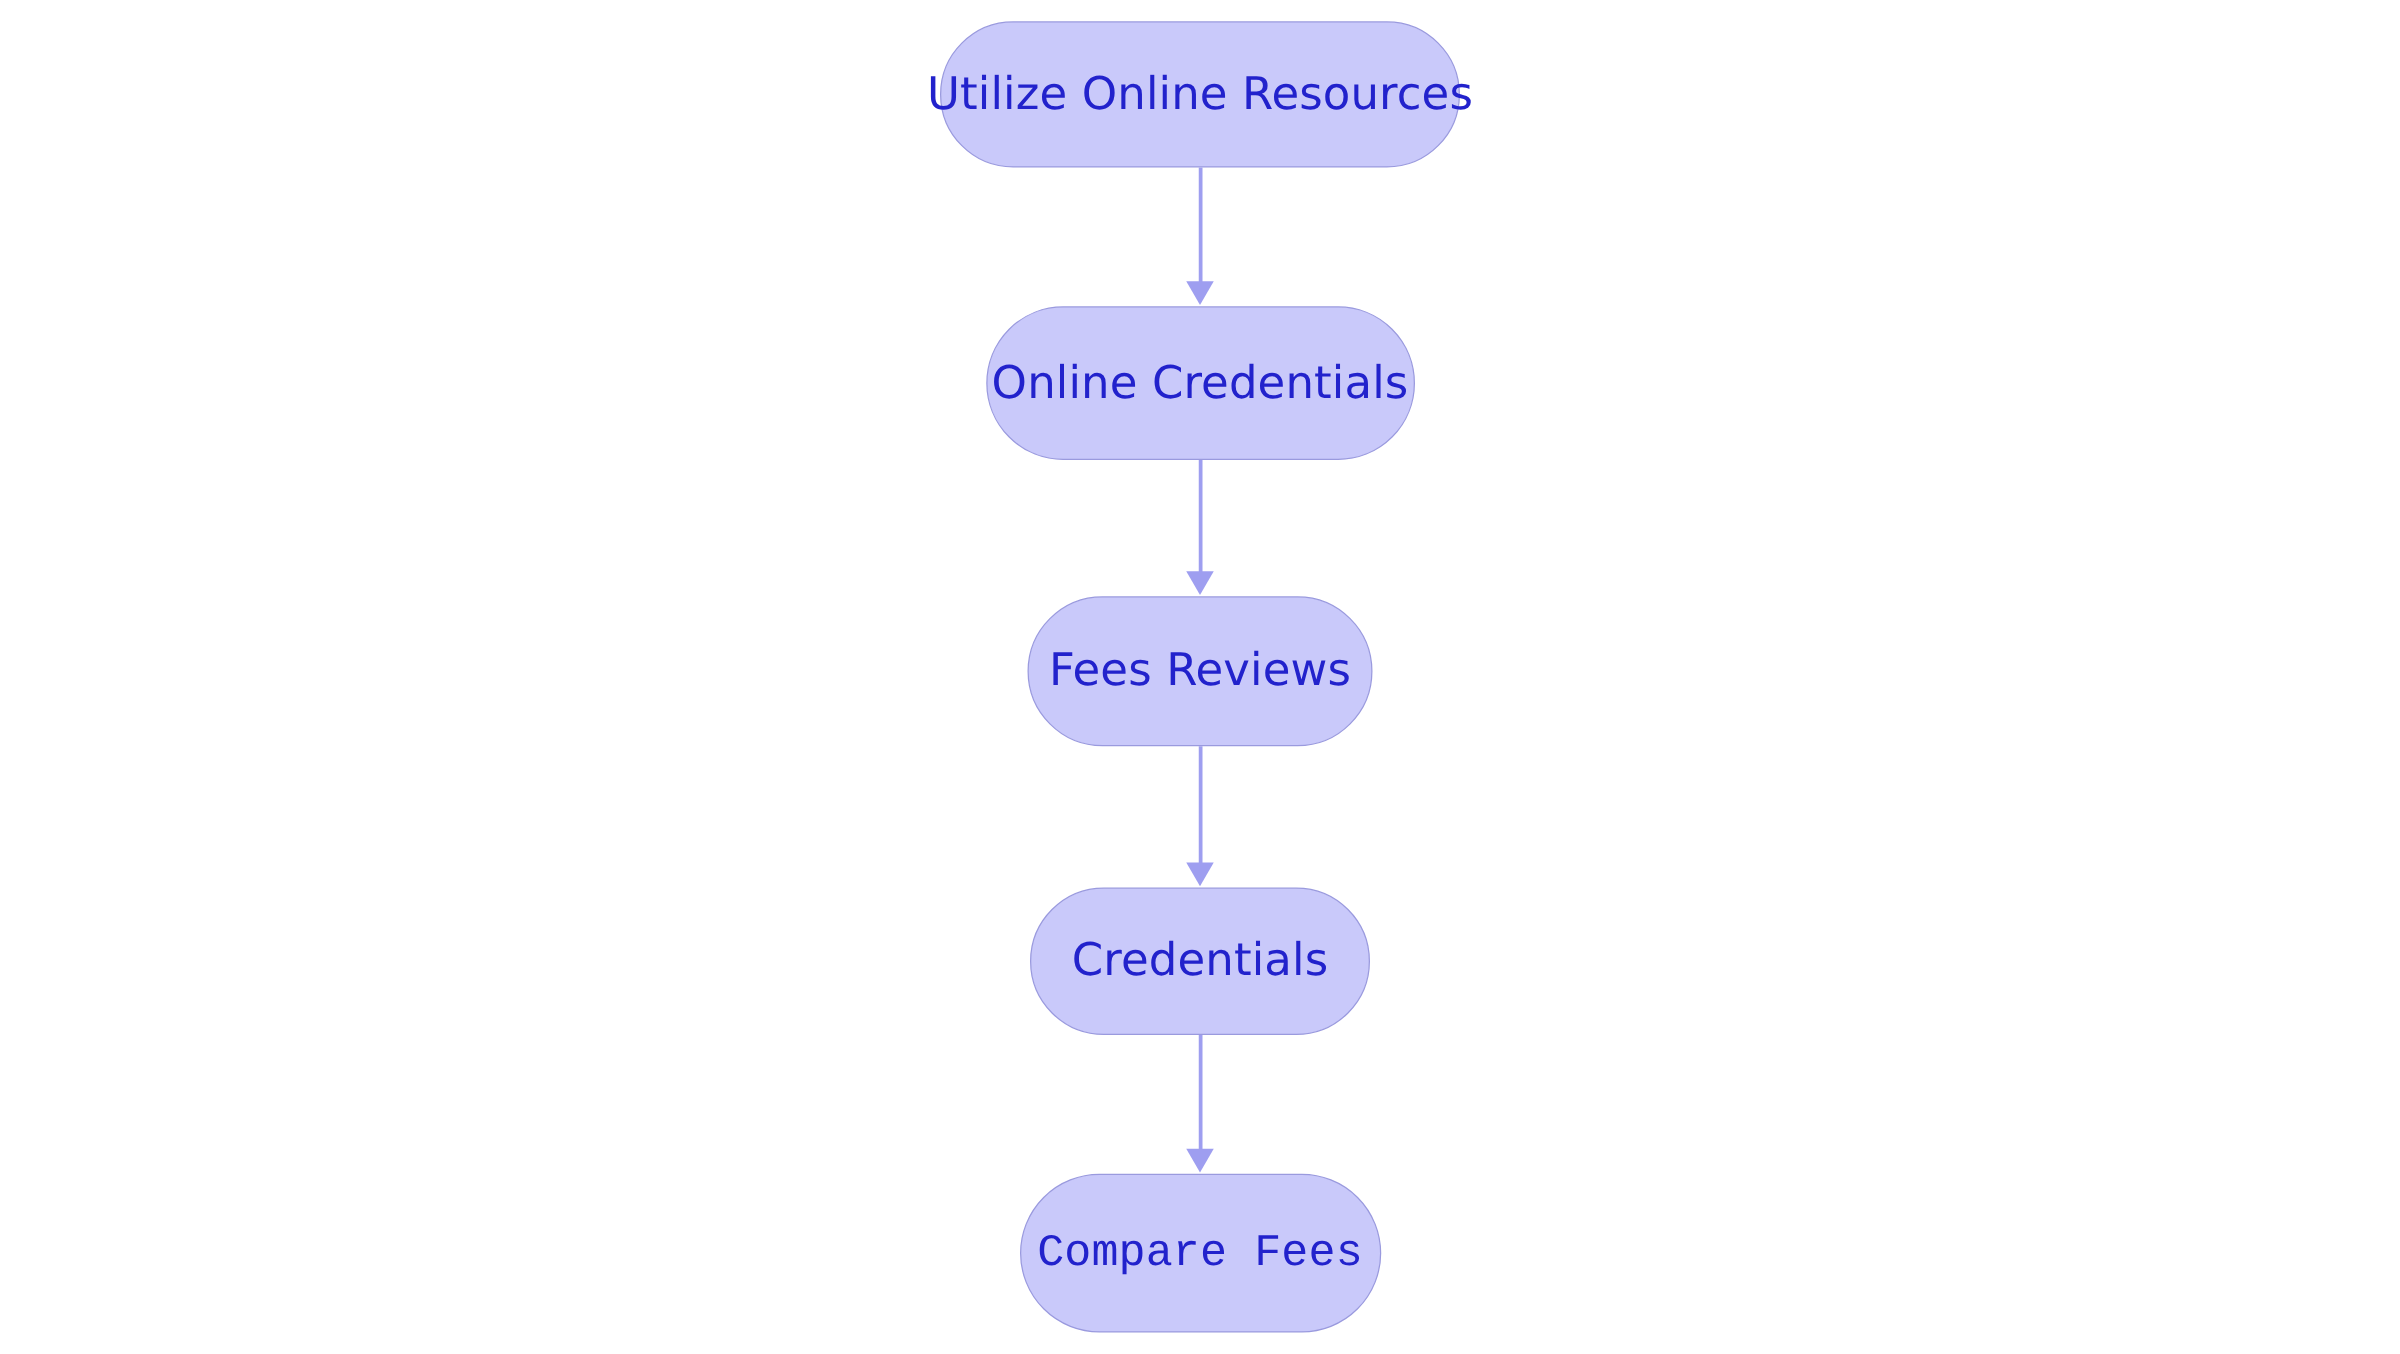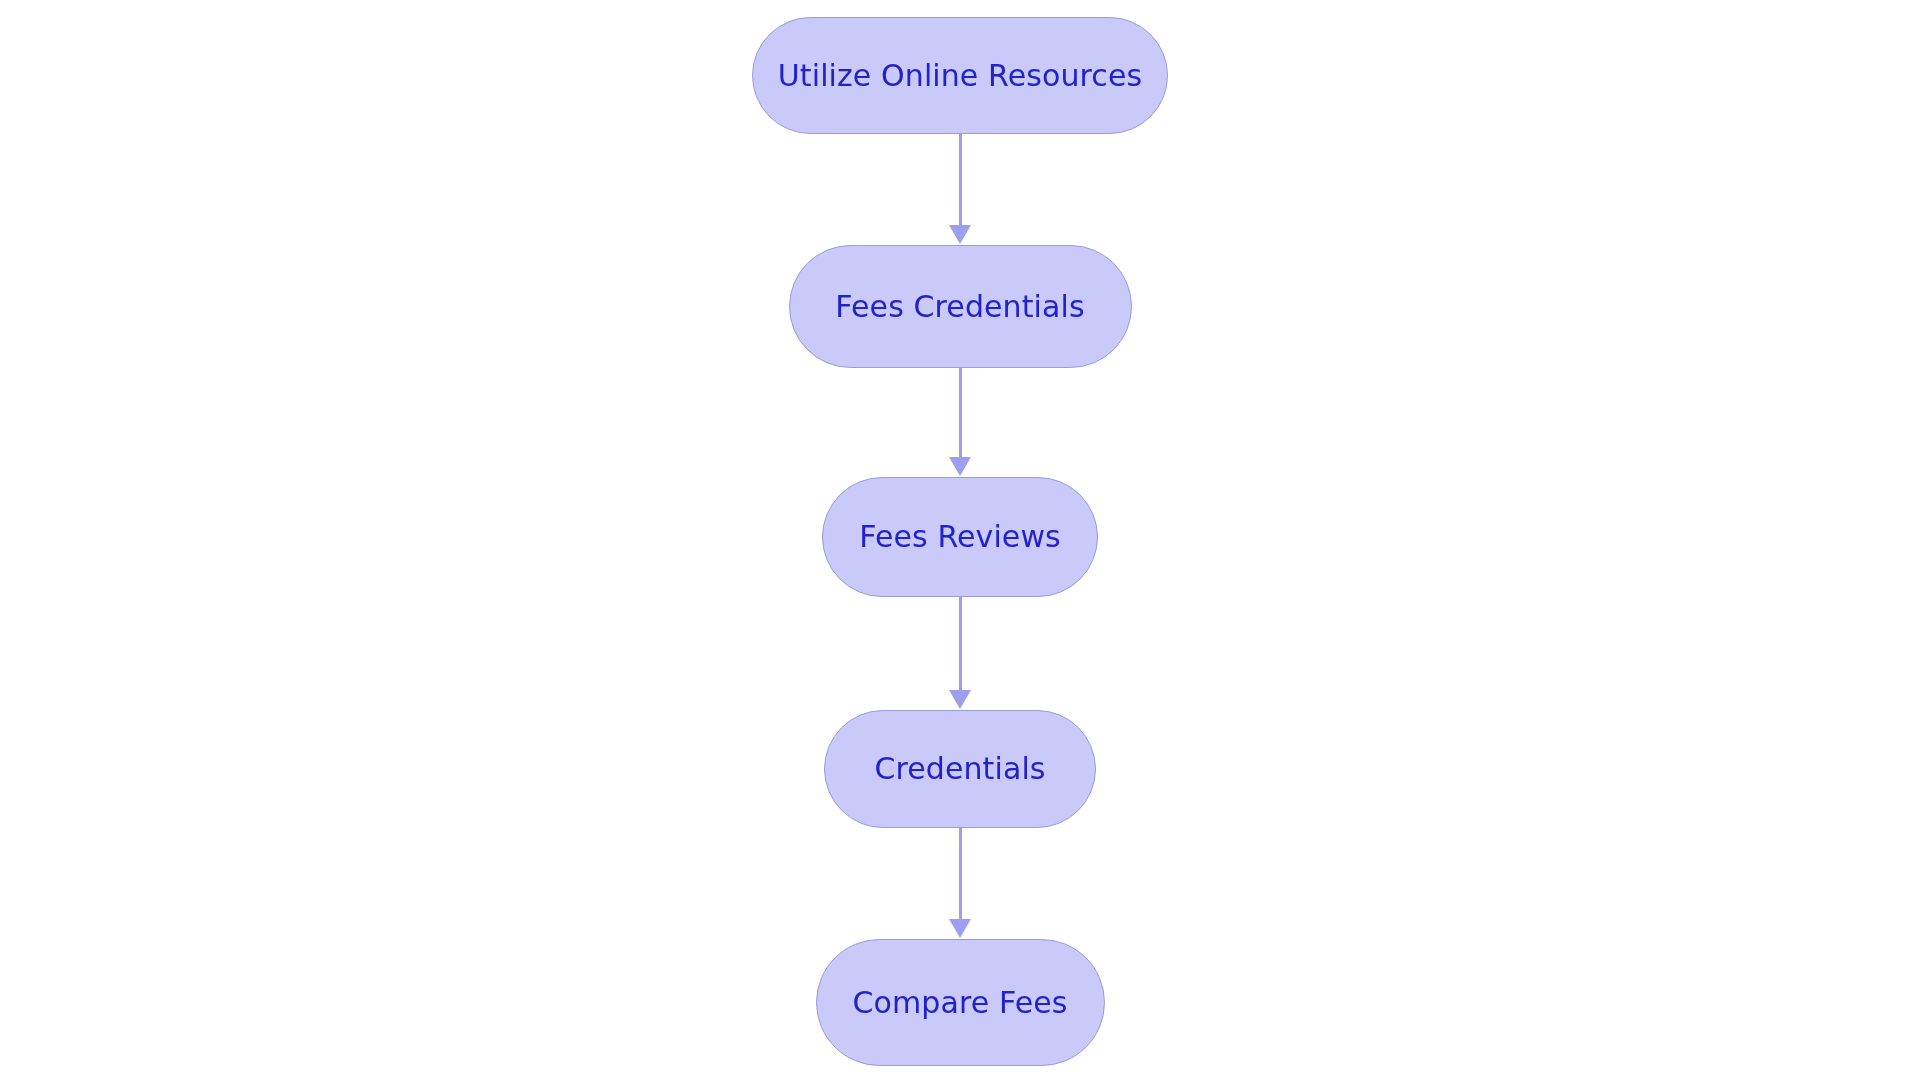--- a/index.html
+++ b/index.html
@@ -37,21 +37,21 @@
     align-items: center;
     justify-content: center;
     background: #c9c9fa;
     border: 1.6px solid #9a9ade;
     border-radius: 999px;
     color: #2222cc;
     white-space: nowrap;
     letter-spacing: 0.1px;
   }
   .node-label {
-    font-size: 30px;
+    font-size: 36px;
     line-height: 1;
     color: #2222cc;
     font-weight: 400;
   }
   .connector {
     position: relative;
     width: 40px;
     display: flex;
     flex-direction: column;
     align-items: center;
@@ -68,21 +68,21 @@
     border-right: 11px solid transparent;
     border-top: 19px solid #9e9ef0;
     margin-top: -1px;
   }
 
   
   #node-0 { width: 416px; height: 117px; }
   #node-1 { width: 343px; height: 123px; }
   #node-2 { width: 276px; height: 120px; }
   #node-3 { width: 272px; height: 118px; }
-  #node-4 { width: 289px; height: 127px; }
+  #node-4 { width: 289px; height: 127px; font-family: Liberation Mono, monospace; }
 
   #spacer-top { height: 17px; }
   #conn-0 { height: 111px; }
   #conn-0 .connector-line { height: 92px; }
   #conn-1 { height: 109px; }
   #conn-1 .connector-line { height: 90px; }
   #conn-2 { height: 113px; }
   #conn-2 .connector-line { height: 94px; }
   #conn-3 { height: 111px; }
   #conn-3 .connector-line { height: 92px; }
@@ -98,21 +98,21 @@
     <div class="node" id="node-0">
       <span class="node-label">Utilize Online Resources</span>
     </div>
 
     <div class="connector" id="conn-0">
       <div class="connector-line"></div>
       <div class="connector-head"></div>
     </div>
 
     <div class="node" id="node-1">
-      <span class="node-label">Fees Credentials</span>
+      <span class="node-label">Online Credentials</span>
     </div>
 
     <div class="connector" id="conn-1">
       <div class="connector-line"></div>
       <div class="connector-head"></div>
     </div>
 
     <div class="node" id="node-2">
       <span class="node-label">Fees Reviews</span>
     </div>

